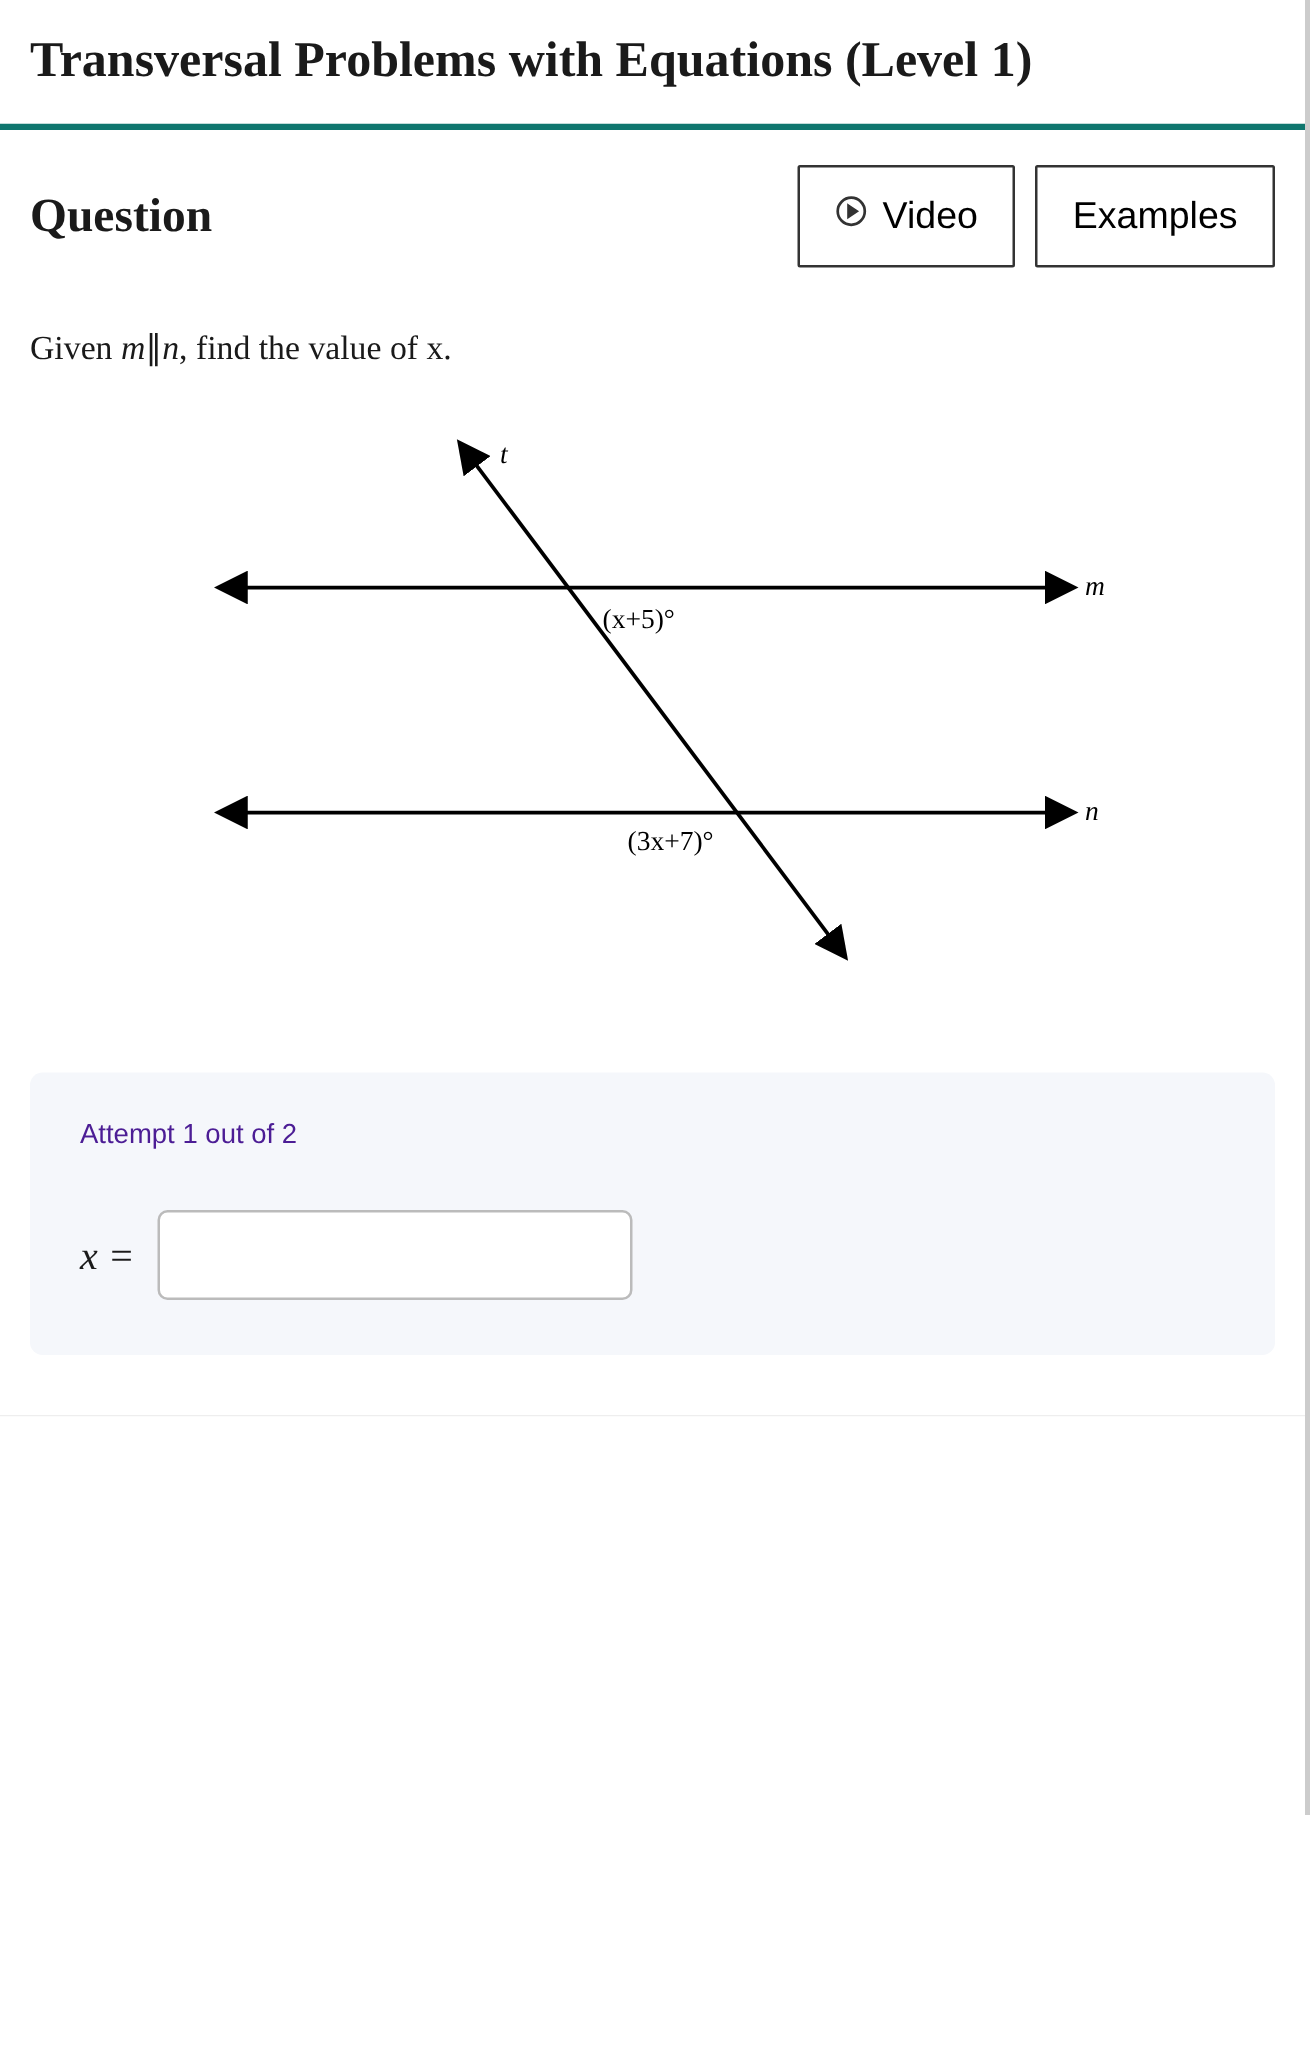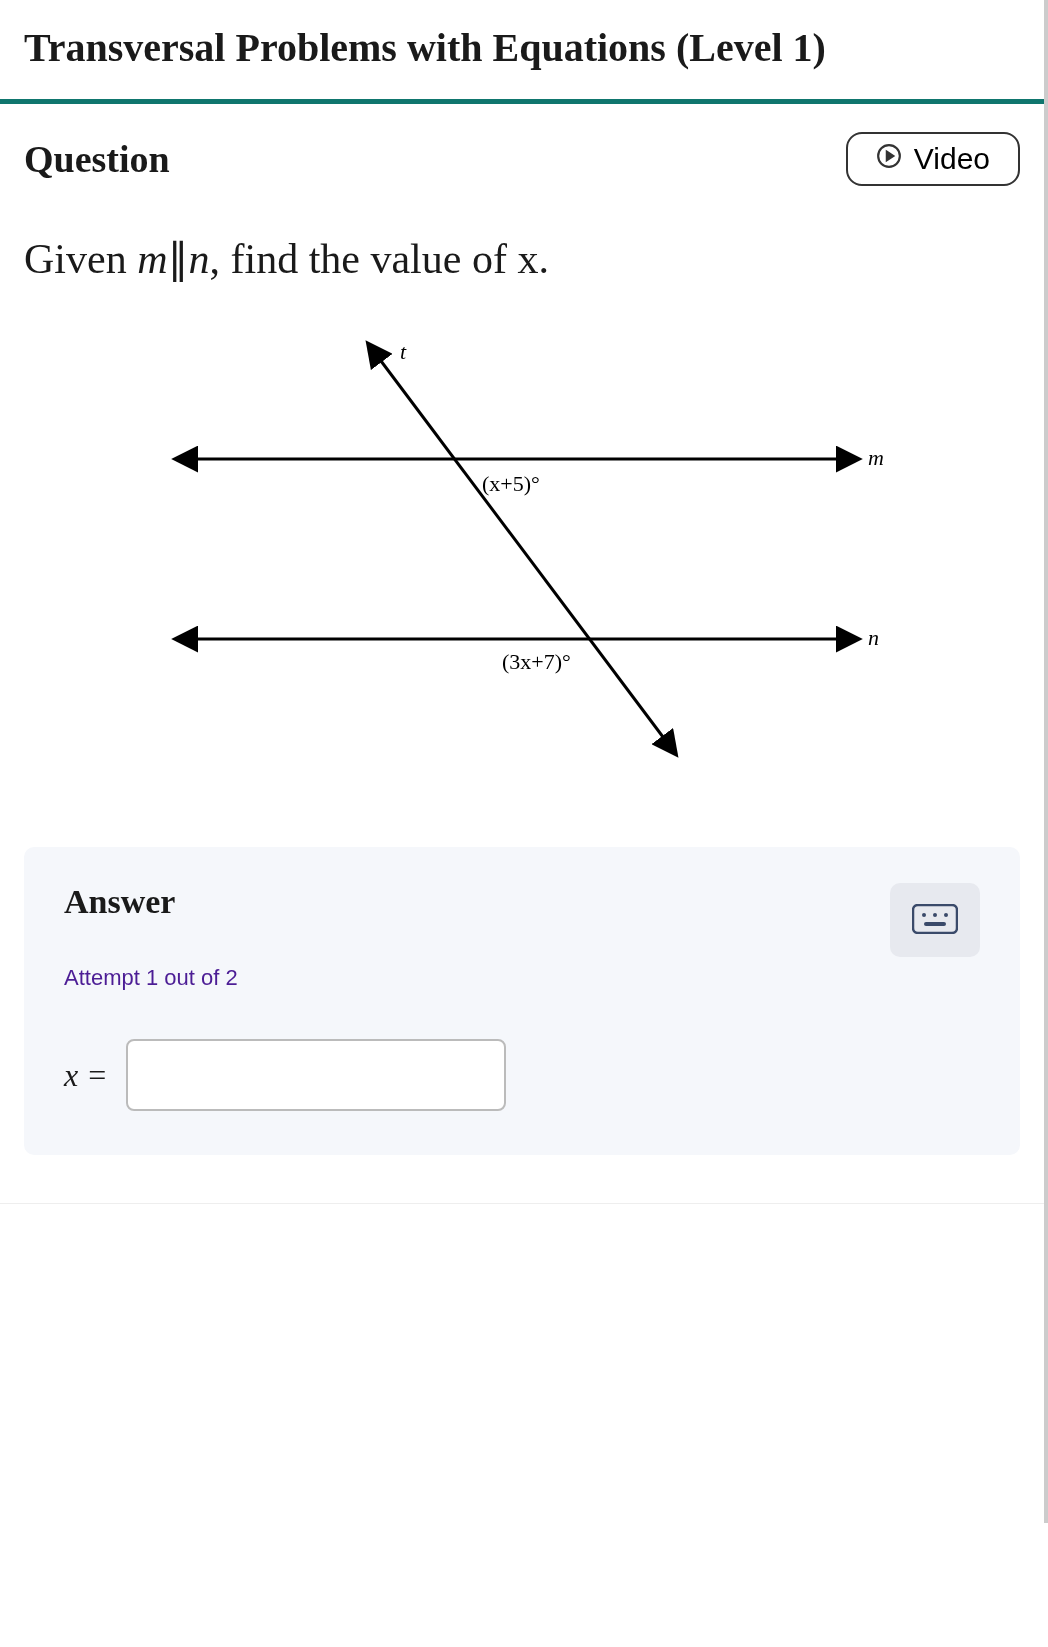--- a/index.html
+++ b/index.html
@@ -32,31 +32,31 @@
   font-size: 38px;
   font-weight: bold;
 }
 .button-group {
   display: flex;
   gap: 16px;
 }
 .outline-btn {
   border: 2px solid #333;
   background: #fff;
-  border-radius: 16px;
-  padding: 8px 28px;
+  border-radius: 2px;
+  padding: 22px 28px;
   font-size: 30px;
   font-family: -apple-system, 'Segoe UI', sans-serif;
   display: flex;
   gap: 12px;
   cursor: pointer;
 }
 .play-icon-svg { width: 26px; height: 26px; }
 .prompt {
-  font-size: 42px;
+  font-size: 27px;
   margin-bottom: 36px;
 }
 .math-it { font-style: italic; font-family: 'Times New Roman', serif; }
 .diagram-wrap {
   display: flex;
   justify-content: center;
   margin-bottom: 48px;
 }
 .diagram {
   width: 820px;
@@ -151,20 +151,23 @@
     <div class="button-group">
       <button class="outline-btn">
         <span>
           <svg class="play-icon-svg" viewBox="0 0 24 24" fill="none" stroke="#333" stroke-width="2">
             <circle cx="12" cy="12" r="10"></circle>
             <polygon points="10,8 16,12 10,16" fill="#333"></polygon>
           </svg>
         </span>
         <span>Video</span>
       </button>
+      <button class="outline-btn">
+        <span>Examples</span>
+      </button>
     </div>
   </div>
 
   <div class="prompt">
     <span>Given </span><span class="math-it">m</span><span>∥</span><span class="math-it">n</span><span>, find the value of x.</span>
   </div>
 
   <div class="diagram-wrap">
     <svg class="diagram" viewBox="0 0 820 480">
       <defs>
@@ -182,34 +185,20 @@
       <text x="288" y="40" class="diag-label">t</text>
       <text x="756" y="146" class="diag-label">m</text>
       <text x="756" y="326" class="diag-label">n</text>
 
       <text x="370" y="172" class="diag-angle">(x+5)°</text>
       <text x="390" y="350" class="diag-angle">(3x+7)°</text>
     </svg>
   </div>
 
   <div class="answer-panel">
-    <div class="answer-head">
-      <div class="answer-label">Answer</div>
-      <button class="kb-btn">
-        <span>
-          <svg class="kb-icon-svg" viewBox="0 0 46 30">
-            <rect x="1" y="1" width="44" height="28" rx="5" fill="none" stroke="#3a4a6a" stroke-width="2.5"></rect>
-            <circle cx="12" cy="11" r="2" fill="#3a4a6a"></circle>
-            <circle cx="23" cy="11" r="2" fill="#3a4a6a"></circle>
-            <circle cx="34" cy="11" r="2" fill="#3a4a6a"></circle>
-            <rect x="12" y="18" width="22" height="4" rx="2" fill="#3a4a6a"></rect>
-          </svg>
-        </span>
-      </button>
-    </div>
     <div class="attempt">Attempt 1 out of 2</div>
     <div class="answer-row">
       <div class="x-eq">
         <span>x</span>
         <span class="eq-sign">=</span>
       </div>
       <input class="answer-input" type="text" value="" style="">
     </div>
   </div>
 

